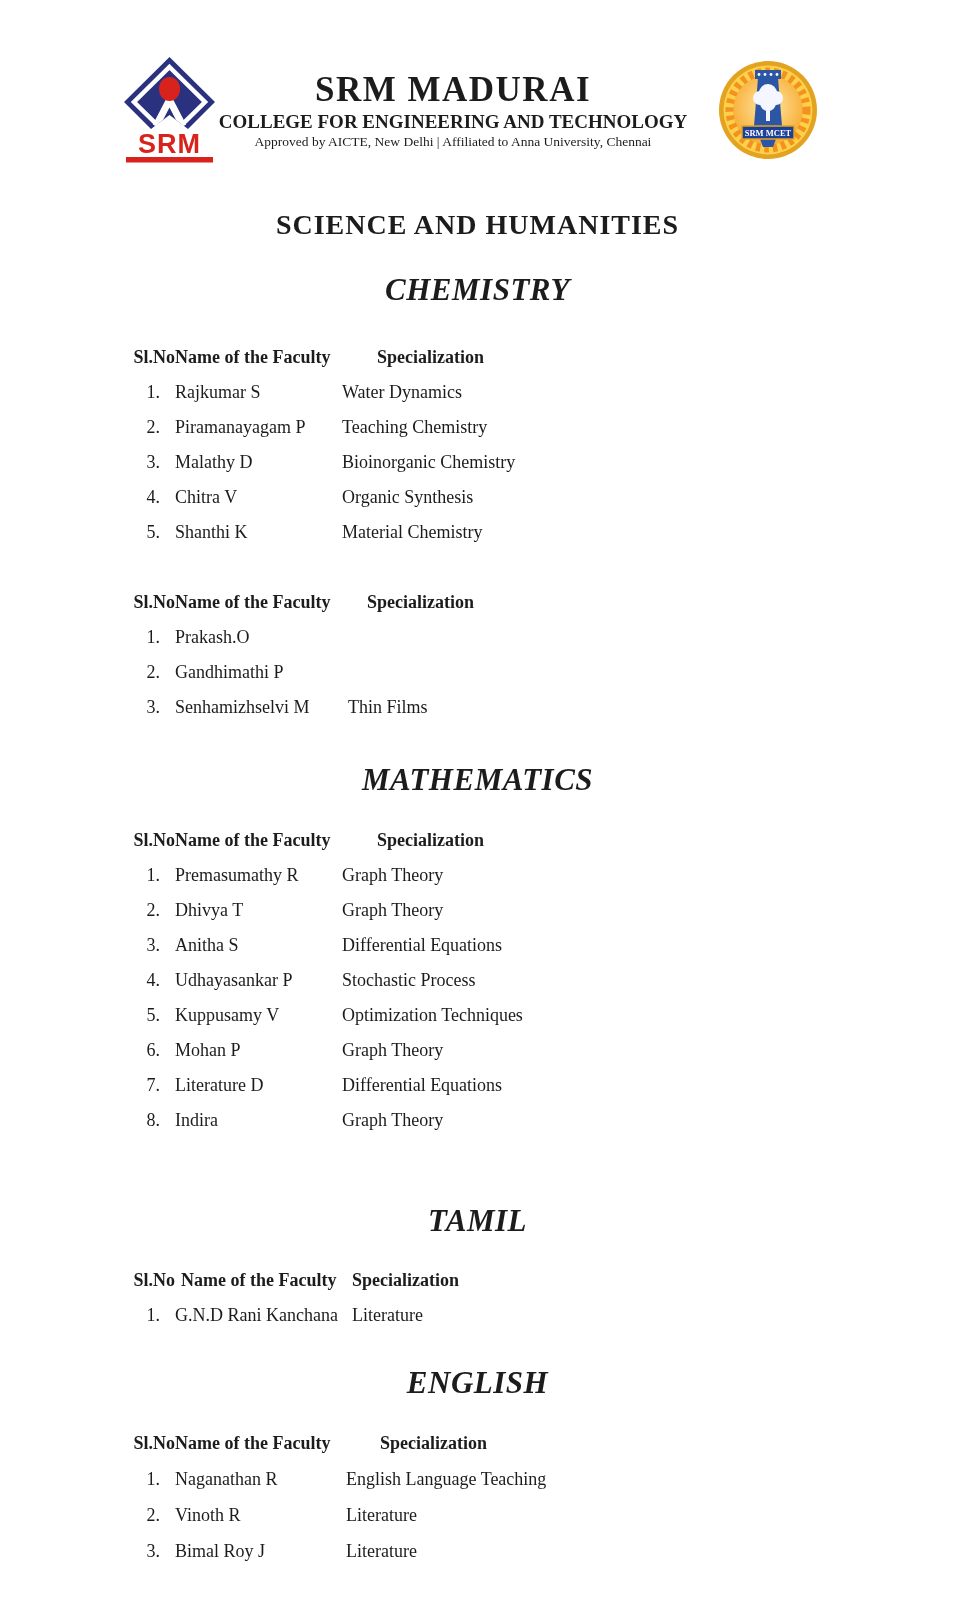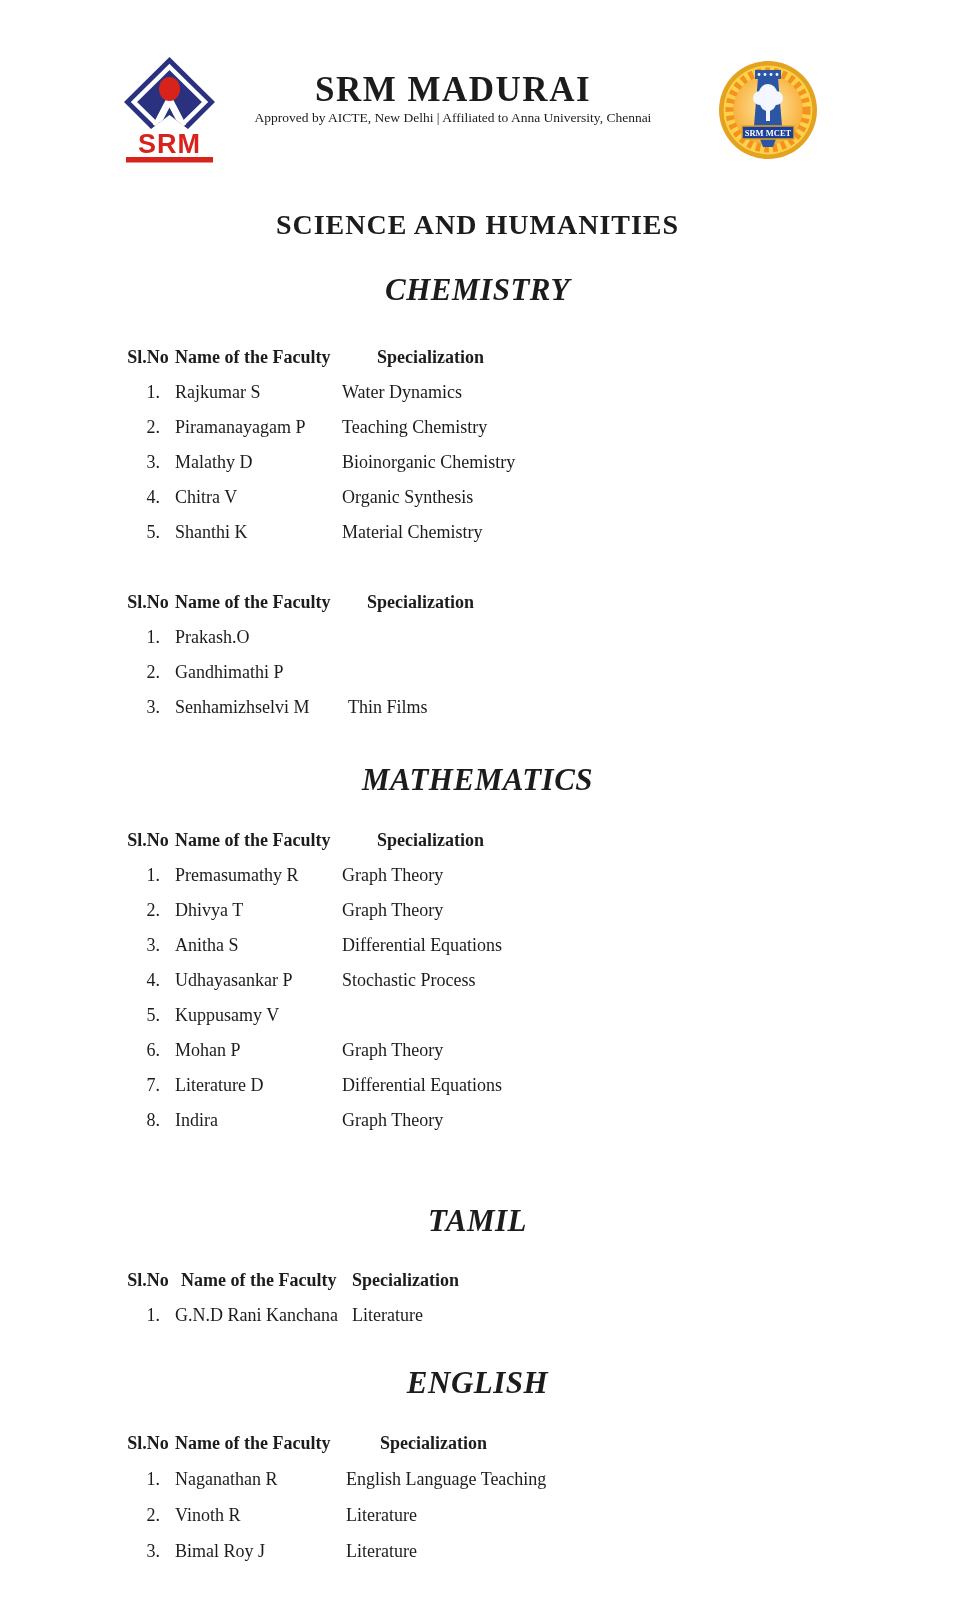--- a/index.html
+++ b/index.html
@@ -26,21 +26,21 @@
   .college-subtitle{font-size:19px;line-height:21px;font-weight:bold;margin-top:3px;white-space:nowrap;}
   .college-approval{font-size:13.5px;line-height:16px;margin-top:2px;white-space:nowrap;}
   
   .page-title{margin:43px 0 0;text-align:center;font-size:28px;line-height:33px;font-weight:bold;letter-spacing:1px;}
   
   .section-title{text-align:center;font-size:31px;line-height:34px;font-weight:bold;letter-spacing:0.5px;font-style:italic;}
   .tbl{padding-left:121px;padding-right:80px;}
   .tbl-row{display:grid;grid-template-columns:54px 167px 1fr;line-height:35px;font-size:18px;white-space:nowrap;}
   .tbl-header{font-weight:bold;}
   .c-no{text-align:right;padding-right:15px;}
-  .tbl-header .c-no{text-align:center;padding-right:0;}
+  .tbl-header .c-no{text-align:right;padding-right:0;}
   .tbl-header .c-spec{padding-left:35px;}
   
   .sec-chemistry{margin-top:32px;}
   .sec-chemistry .tbl-header{margin-top:33px;}
   .sec-physics{margin-top:35px;}
   .sec-physics .tbl-header{margin-top:1px;}
   .sec-physics .tbl-header .c-spec{padding-left:25px;}
   .sec-physics .rows .c-spec{padding-left:6px;}
   .sec-mathematics{margin-top:38px;}
   .sec-mathematics .tbl-header{margin-top:0;}
@@ -73,20 +73,21 @@
         <path d="M47.5,11 L83,46 L47.5,81 L12,46 Z" fill="none" stroke="#ffffff" stroke-width="4.5"></path>
         <path d="M34,70 L47.5,44 L61,70" fill="none" stroke="#ffffff" stroke-width="7"></path>
       </g>
       <ellipse cx="47.5" cy="33" rx="10.5" ry="12" style="fill:var(--srm-red)"></ellipse>
       <text x="47.5" y="97" text-anchor="middle" font-family="Liberation Sans, sans-serif" font-weight="bold" font-size="27" letter-spacing="1" style="fill:var(--srm-red)">SRM</text>
       <rect x="4" y="101" width="87" height="5.5" style="fill:var(--srm-red)"></rect>
     </svg>
 
     <div class="header-text">
       <div class="college-title">SRM MADURAI</div>
+      <div class="college-subtitle">COLLEGE FOR ENGINEERING AND TECHNOLOGY</div>
       <div class="college-approval">Approved by AICTE, New Delhi | Affiliated to Anna University, Chennai</div>
     </div>
 
     <svg class="logo-seal" viewBox="0 0 100 100">
       <defs>
         <radialGradient id="sunGrad" cx="50%" cy="45%" r="60%">
           <stop offset="0%" stop-color="#ffe9a8"></stop>
           <stop offset="100%" stop-color="#f7a82b"></stop>
         </radialGradient>
       </defs>
@@ -204,20 +205,21 @@
               <span class="c-spec">Differential Equations</span>
             </div>
             <div class="tbl-row">
               <span class="c-no">4.</span>
               <span class="c-name">Udhayasankar P</span>
               <span class="c-spec">Stochastic Process</span>
             </div>
             <div class="tbl-row">
               <span class="c-no">5.</span>
               <span class="c-name">Kuppusamy V</span>
+              <span class="c-spec">Optimization Techniques</span>
             </div>
             <div class="tbl-row">
               <span class="c-no">6.</span>
               <span class="c-name">Mohan P</span>
               <span class="c-spec">Graph Theory</span>
             </div>
             <div class="tbl-row">
               <span class="c-no">7.</span>
               <span class="c-name">Literature D</span>
               <span class="c-spec">Differential Equations</span>

